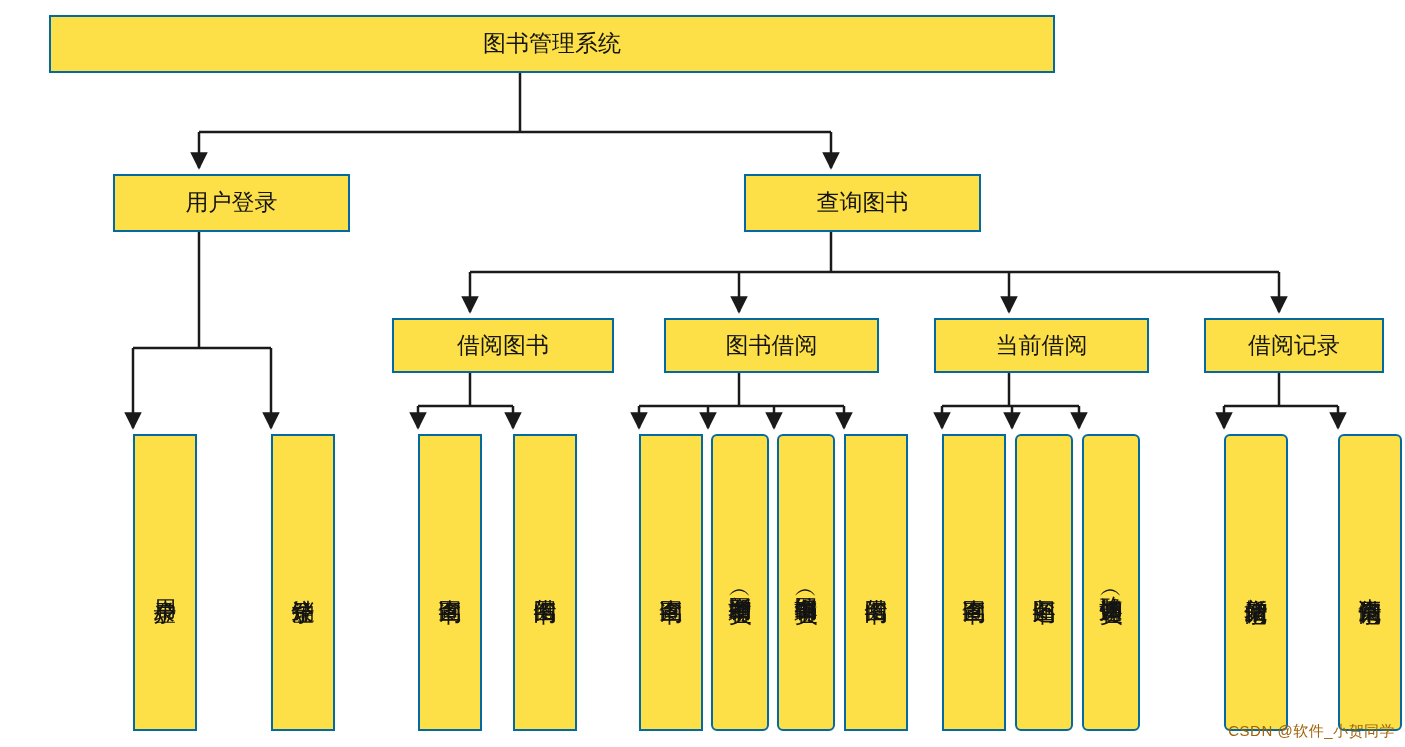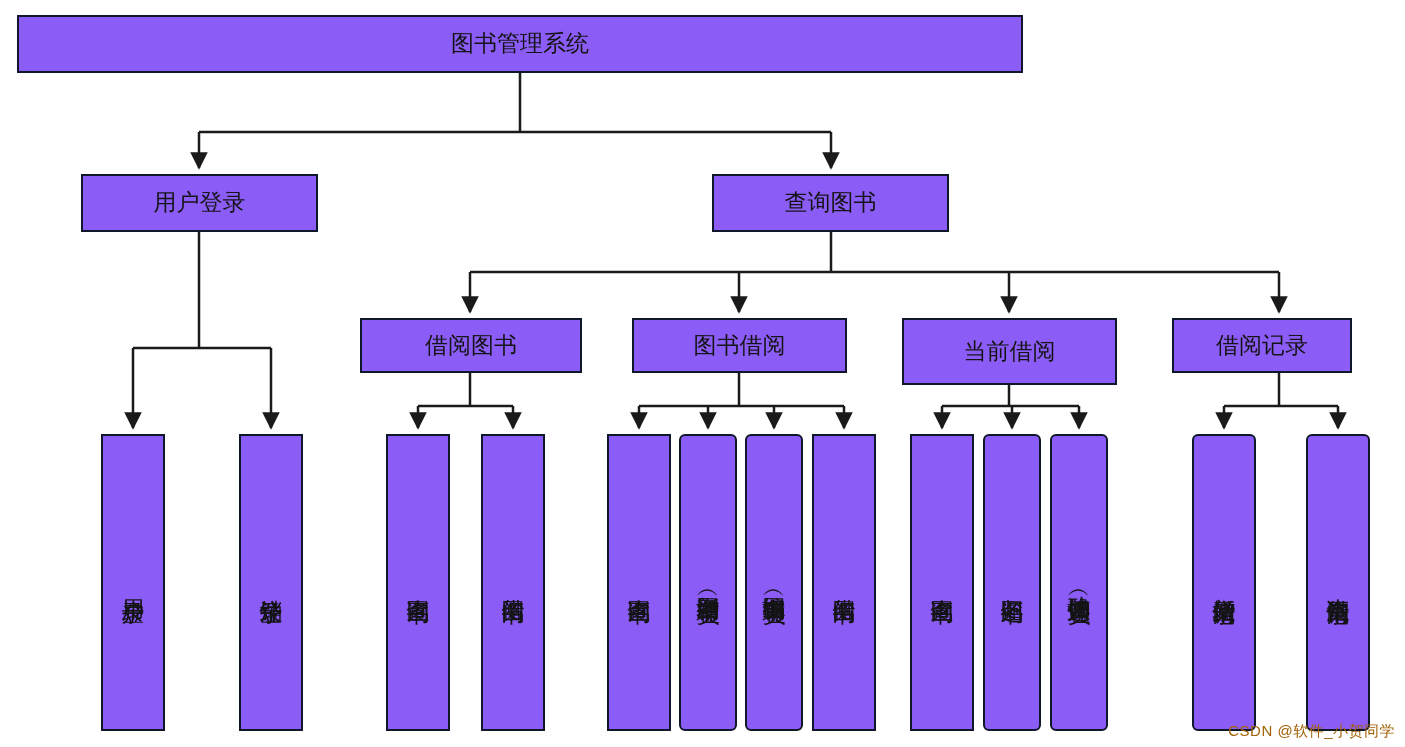--- a/index.html
+++ b/index.html
@@ -21,28 +21,29 @@
     position: absolute;
     left: 0;
     top: 0;
     width: 1405px;
     height: 747px;
     pointer-events: none;
   }
   .node {
     position: absolute;
     box-sizing: border-box;
-    border: 2px solid #0f172a;
-    background: #8b5cf6;
+    border: 2px solid #0369a1;
+    background: #fde047;
     display: flex;
     align-items: center;
     justify-content: center;
     color: #141414;
     line-height: 1.18;
     text-align: center;
+    margin-left: 32px;
   }
   .node.horiz {
     font-size: 23px;
   }
   .node.vert {
     writing-mode: vertical-rl;
     text-orientation: upright;
     font-size: 23px;
     letter-spacing: 1px;
     padding: 8px 0;
@@ -136,21 +137,21 @@
   </div>
 
   <div class="node horiz" style="left:360px;top:318px;width:222px;height:55px;">
     <span class="label">借阅图书</span>
   </div>
 
   <div class="node horiz" style="left:632px;top:318px;width:215px;height:55px;text-align:right;">
     <span class="label">图书借阅</span>
   </div>
 
-  <div class="node horiz" style="left:902px;top:318px;width:215px;height:67px;">
+  <div class="node horiz" style="left:902px;top:318px;width:215px;height:55px;">
     <span class="label">当前借阅</span>
   </div>
 
   <div class="node horiz" style="left:1172px;top:318px;width:180px;height:55px;">
     <span class="label">借阅记录</span>
   </div>
 
   <div class="node vert" style="left:101px;top:434px;width:64px;height:297px;">
     <span class="label">用户登录</span>
   </div>

